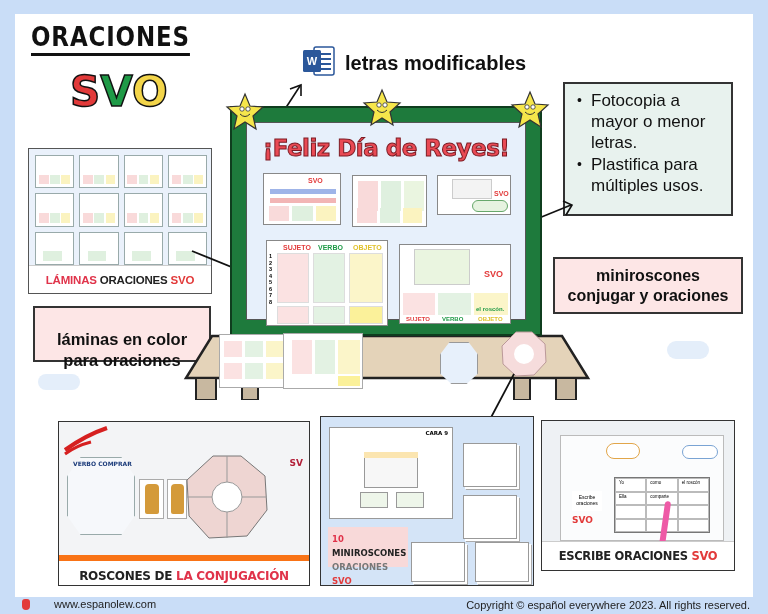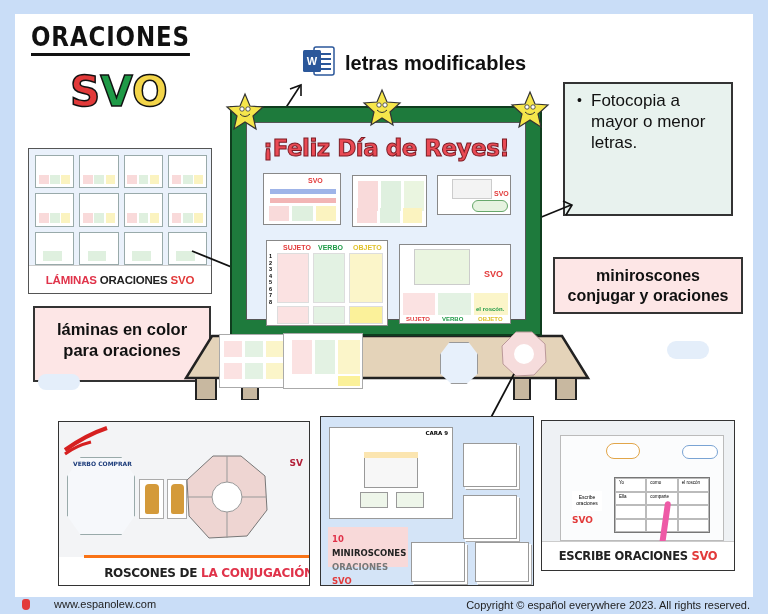--- a/index.html
+++ b/index.html
@@ -21,21 +21,21 @@
 
   
   .tips-box { left: 563px; top: 82px; width: 170px; height: 134px; background: #e8f2ee; border: 2px solid #333; padding: 6px 8px 6px 10px; }
   .tips-box ul { list-style: none; }
   .tips-box li { position: relative; padding-left: 16px; font-size: 17px; line-height: 21px; color: #111; margin-bottom: 1px; }
   .tips-box li::before { content: "•"; position: absolute; left: 2px; top: 0; font-size: 14px; }
 
   
   .callout { background: #fde6e6; border: 2px solid #333; text-align: center; font-weight: bold; color: #111; }
   .callout-mini { left: 553px; top: 257px; width: 190px; height: 57px; font-size: 16px; line-height: 20px; padding-top: 7px; }
-  .callout-laminas { left: 33px; top: 306px; width: 178px; height: 76px; font-size: 16.5px; line-height: 21px; padding-top: 11px; }
+  .callout-laminas { left: 33px; top: 306px; width: 178px; height: 56px; font-size: 16.5px; line-height: 21px; padding-top: 21px; }
 
   
   .laminas-sheet { left: 28px; top: 148px; width: 184px; height: 146px; background: #eaf1fb; border: 1.5px solid #555; }
   .laminas-grid { position: absolute; left: 6px; top: 6px; width: 172px; height: 110px; display: grid; grid-template-columns: repeat(4, 1fr); grid-template-rows: repeat(3, 1fr); gap: 5px; }
   .mini-card { background: #fff; border: 1px solid #9aa; position: relative; overflow: hidden; }
   .mini-card .c1 { position: absolute; left: 8%; bottom: 10%; width: 26%; height: 30%; background: #f9dada; }
   .mini-card .c2 { position: absolute; left: 38%; bottom: 10%; width: 26%; height: 30%; background: #dff0df; }
   .mini-card .c3 { position: absolute; left: 68%; bottom: 10%; width: 24%; height: 30%; background: #fbf3c0; }
   .laminas-footer { position: absolute; left: 0; bottom: 0; width: 100%; height: 28px; background: #fff; border-top: 1px solid #ccc; text-align: center; font-weight: bold; font-size: 11.5px; line-height: 28px; letter-spacing: -0.2px; }
   .red { color: #e0334a; }
@@ -49,21 +49,21 @@
   .bc-strip { position: absolute; height: 30%; bottom: 6%; }
   .sujeto-head { position: absolute; font-weight: bold; font-size: 7px; }
 
   
   .star { width: 40px; height: 40px; }
   .table-surface { left: 182px; top: 324px; width: 410px; height: 76px; }
 
   
   .sheet { background: #fff; border: 1.5px solid #333; overflow: hidden; }
   .roscones { left: 58px; top: 421px; width: 252px; height: 165px; }
-  .roscones-footer { position: absolute; left: 0; bottom: 0; width: 100%; height: 30px; border-top: 3px solid #f97316; text-align: center; font-family: "DejaVu Sans", sans-serif; font-weight: bold; font-size: 12px; line-height: 30px; transform-origin: center; letter-spacing: -0.3px; margin-left: 25px; }
+  .roscones-footer { position: absolute; left: 0; bottom: 0; width: 100%; height: 30px; border-top: 6px solid #f97316; text-align: center; font-family: "DejaVu Sans", sans-serif; font-weight: bold; font-size: 12px; line-height: 30px; transform-origin: center; letter-spacing: -0.3px; }
   .minis { left: 320px; top: 416px; width: 214px; height: 170px; background: #d4e4f7; }
   .minis-label { position: absolute; left: 7px; top: 110px; width: 80px; height: 40px; background: #f8d9d9; font-family: "DejaVu Sans", sans-serif; font-weight: bold; font-size: 8.5px; line-height: 14px; padding: 5px 4px; }
   .escribe { left: 541px; top: 420px; width: 194px; height: 151px; }
   .escribe-footer { position: absolute; left: 0; bottom: 0; width: 100%; height: 29px; background: #fff; border-top: 1px solid #ccc; text-align: center; font-family: "DejaVu Sans", sans-serif; font-weight: bold; font-size: 11.5px; line-height: 29px; letter-spacing: -0.3px; }
 
   .cloud { background: #e4eefa; border-radius: 20px; }
 
   
   .footer-left { left: 22px; top: 598px; font-size: 11px; color: #222; display: flex; align-items: center; gap: 24px; }
   .footer-right { right: 18px; top: 599px; font-size: 11px; color: #222; }
@@ -91,20 +91,21 @@
 <div class="abs word-label">letras modificables</div>
 
 <svg class="abs" style="left:270px;top:80px;width:40px;height:50px;" viewBox="0 0 40 50">
   <line x1="4" y1="46" x2="30" y2="6" stroke="#111" stroke-width="1.6"></line>
   <polyline points="20,9 31,5 31,16" fill="none" stroke="#111" stroke-width="1.6"></polyline>
 </svg>
 
 <div class="abs tips-box">
   <ul>
     <li>Fotocopia a mayor o menor letras.</li>
+    <li>Plastifica para múltiples usos.</li>
   </ul>
 </div>
 
 <svg class="abs" style="left:505px;top:195px;width:70px;height:40px;" viewBox="0 0 70 40">
   <line x1="2" y1="36" x2="66" y2="10" stroke="#111" stroke-width="1.6"></line>
   <polyline points="58,6 67,10 61,20" fill="none" stroke="#111" stroke-width="1.6"></polyline>
 </svg>
 
 <div class="abs laminas-sheet">
   <div class="laminas-grid">

